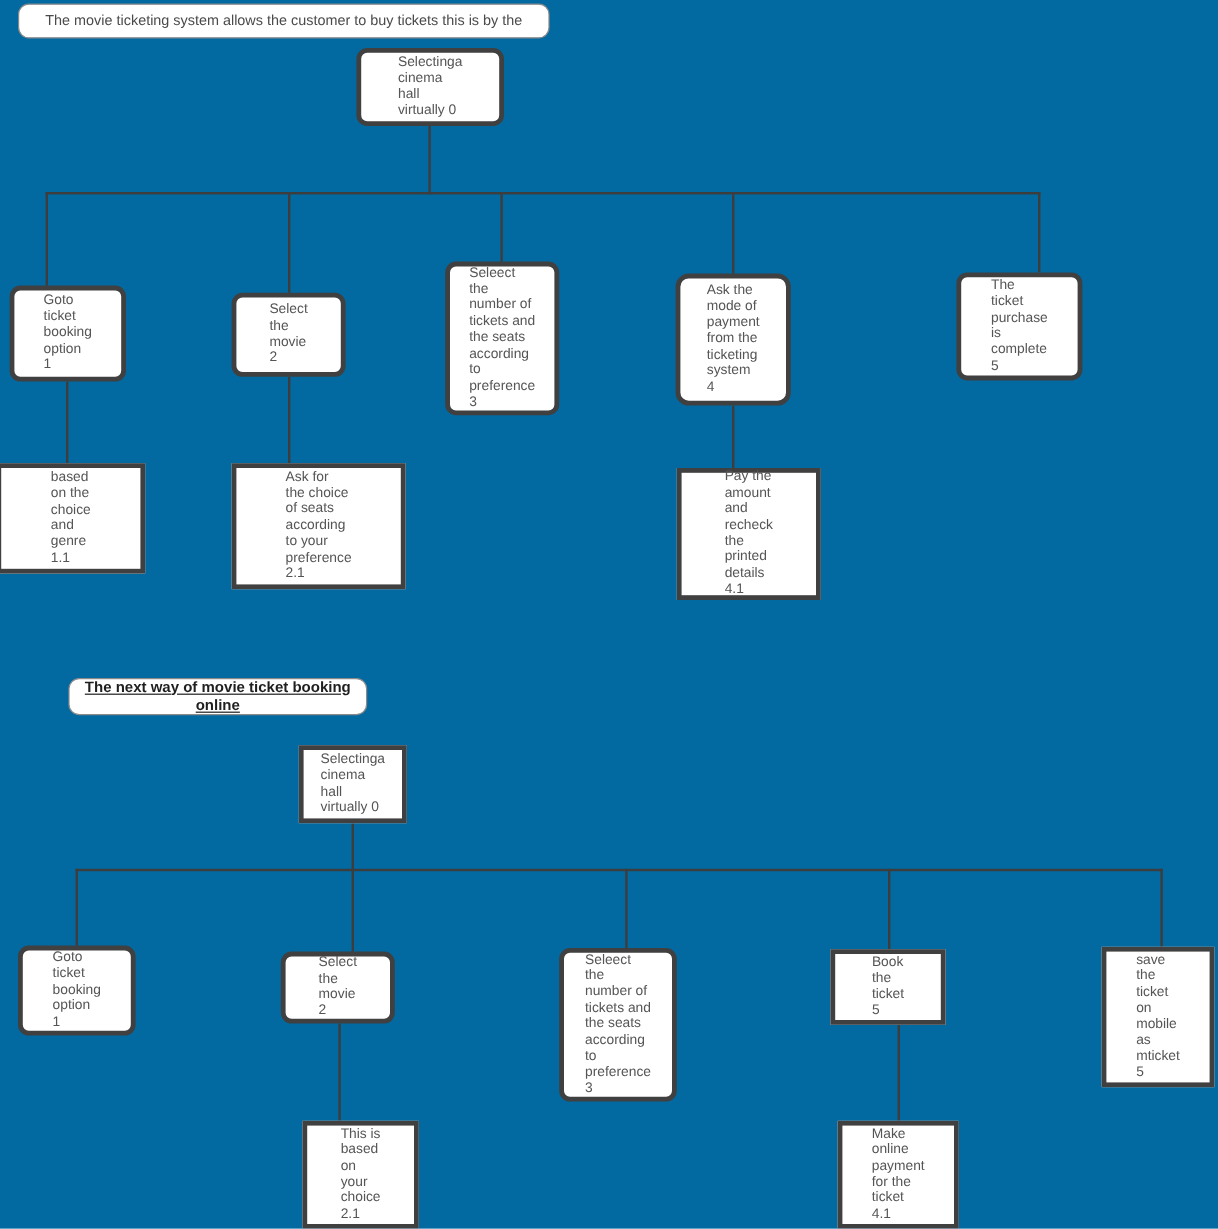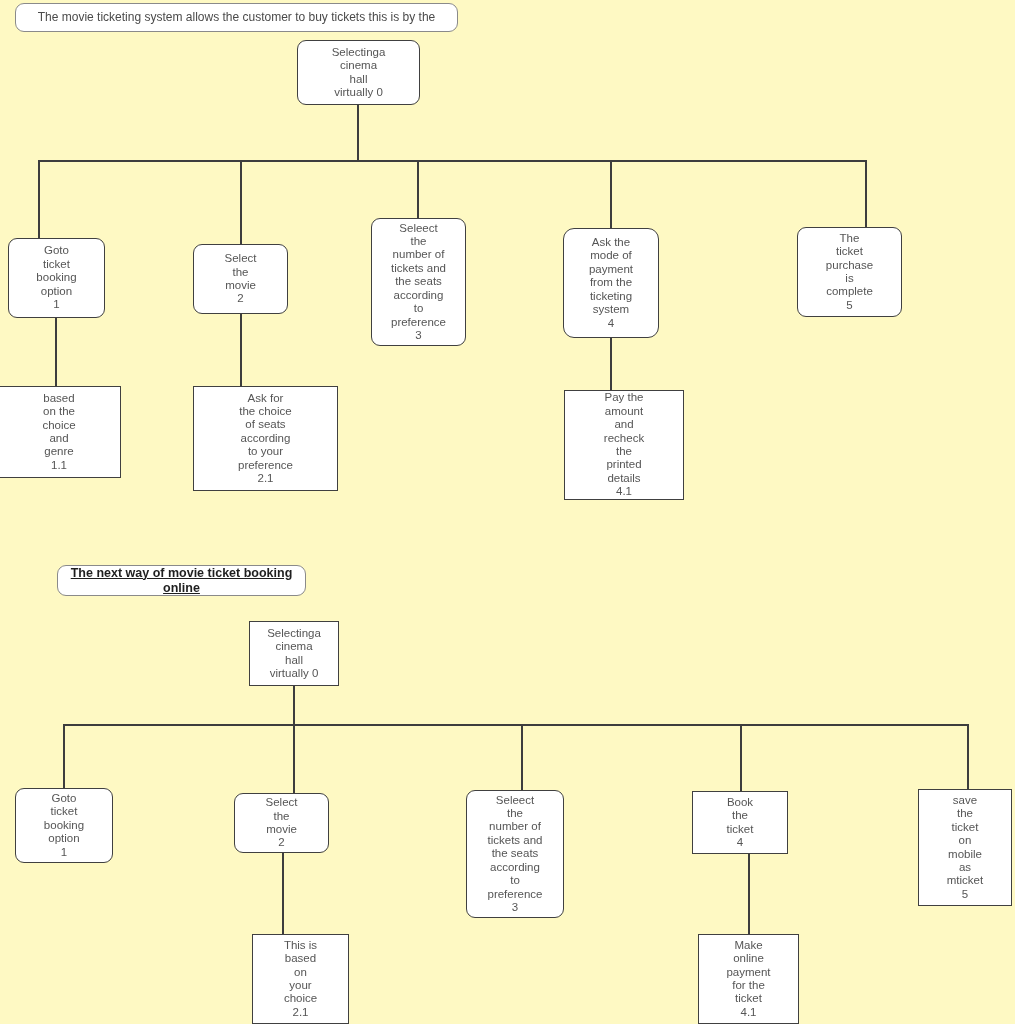--- a/index.html
+++ b/index.html
@@ -9,33 +9,33 @@
     background: #ffffff;
   }
   body {
     font-family: "Liberation Sans", sans-serif;
     color: #4a4a4a;
   }
   #canvas {
     position: relative;
     width: 1015px;
     height: 1024px;
-    background: #fef9c3;
+    background: #0369a1;
     overflow: hidden;
   }
   
   .node {
     position: absolute;
     box-sizing: border-box;
-    border: 1px solid #404040;
+    border: 4px solid #404040;
     background: #ffffff;
     display: flex;
     align-items: center;
     justify-content: center;
-    text-align: center;
+    text-align: left;
     font-size: 11.5px;
     line-height: 13.4px;
     color: #555555;
     white-space: pre-line;
     padding: 2px 4px;
     z-index: 2;
   }
   .node.rounded { border-radius: 9px; }
   .node.square  { border-radius: 0; }
 
@@ -192,21 +192,21 @@
 tickets and
 the seats
 according
 to
 preference
 3</div>
 
   <div class="node square" style="left:692px; top:791px; width:96px; height:63px;">Book
 the
 ticket
-4</div>
+5</div>
 
   <div class="node square" style="left:918px; top:789px; width:94px; height:117px;">save
 the
 ticket
 on
 mobile
 as
 mticket
 5</div>
 

